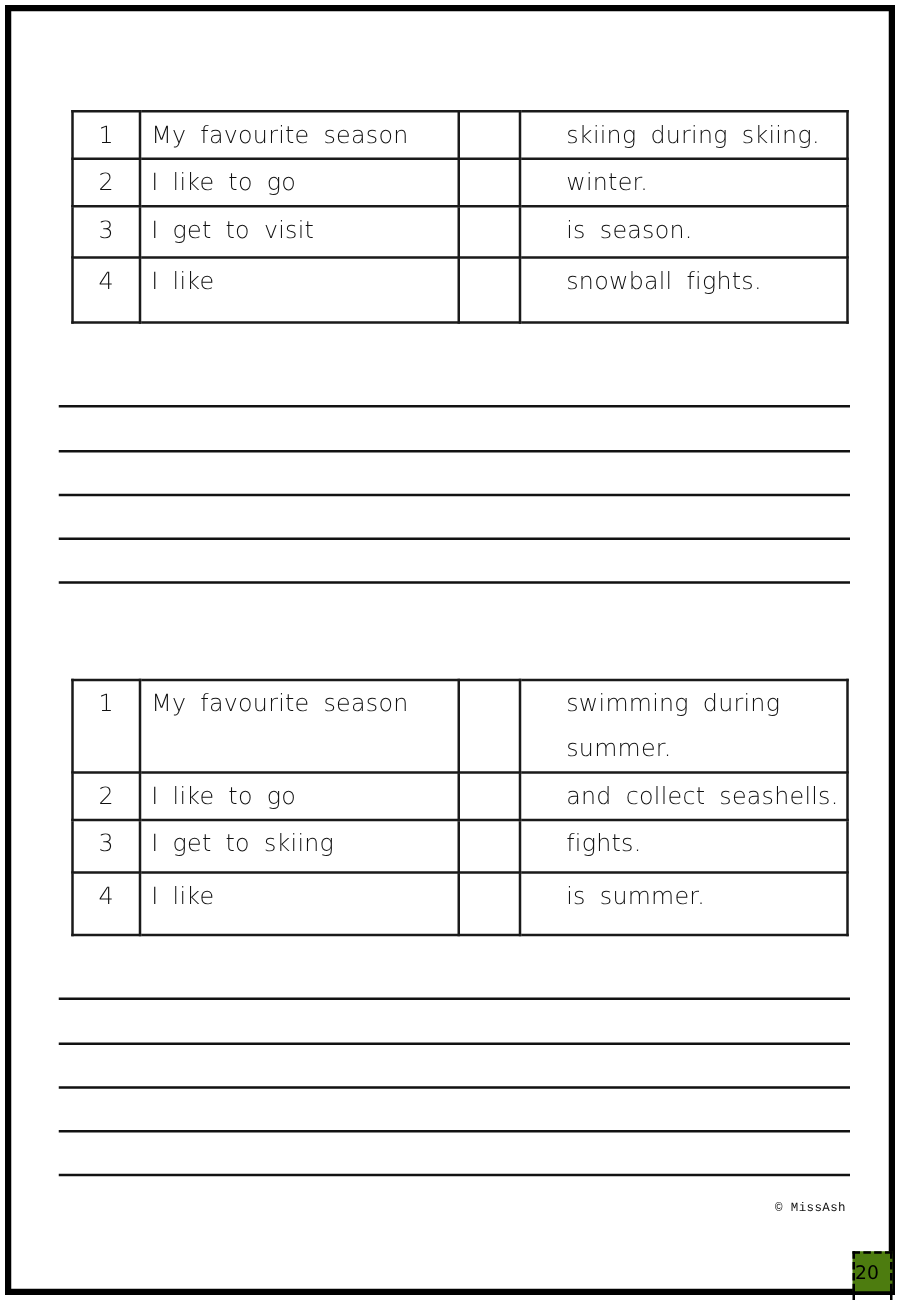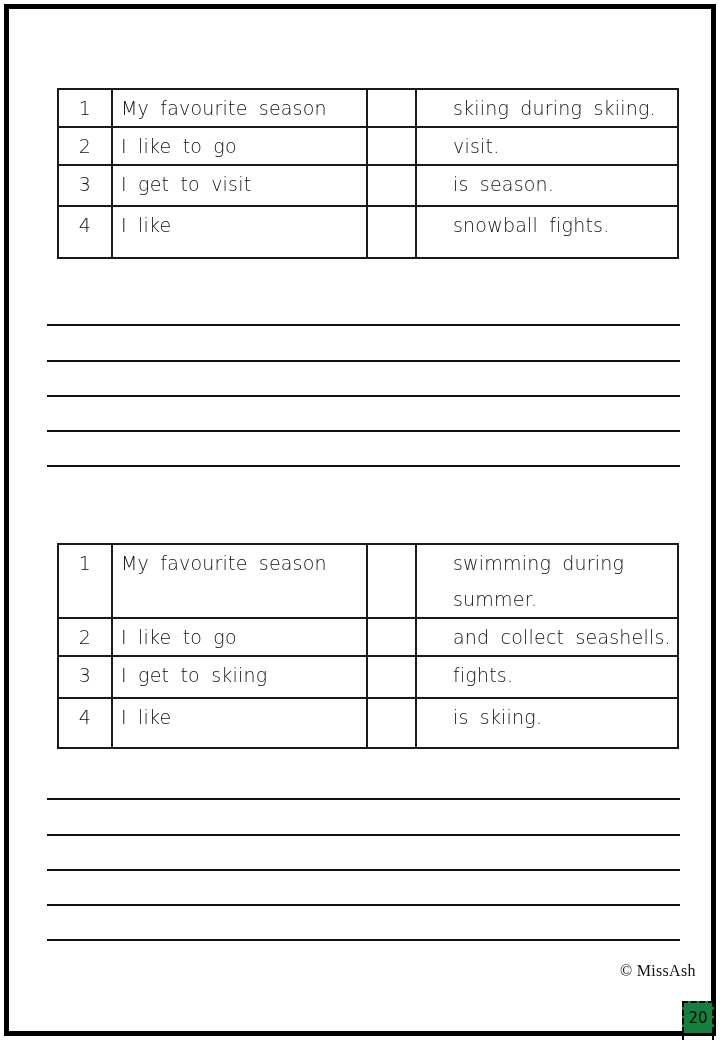--- a/index.html
+++ b/index.html
@@ -66,36 +66,36 @@
     left: 47px;
     width: 633px;
     height: 0;
     border-top: 2px solid #111111;
   }
 
   .copyright {
     position: absolute;
     left: 620px;
     top: 962px;
-    font-size: 16px;
-    font-family: Liberation Serif, serif;
+    font-size: 10px;
+    font-family: Liberation Mono, monospace;
     color: #111;
     letter-spacing: 0.3px;
   }
   .page-number-box {
     position: absolute;
     left: 682px;
     top: 1001px;
     width: 28px;
     height: 30px;
     border: 2px dashed #000;
     border-bottom: none;
-    background: #15803d;
+    background: #4d7c0f;
     font-size: 15px;
-    text-align: center;
+    text-align: left;
     line-height: 30px;
     color: #000;
   }
   .page-number-box-bottom {
     position: absolute;
     left: 682px;
     top: 1031px;
     width: 32px;
     height: 9px;
     border-left: 2px dashed #000;
@@ -114,21 +114,21 @@
       <tr>
     <td class="col-num">1</td>
     <td class="col-start">My favourite season</td>
     <td class="col-blank"></td>
     <td class="col-end">skiing during skiing.</td>
   </tr>
   <tr>
     <td class="col-num">2</td>
     <td class="col-start">I like to go</td>
     <td class="col-blank"></td>
-    <td class="col-end">visit.</td>
+    <td class="col-end">winter.</td>
   </tr>
   <tr>
     <td class="col-num">3</td>
     <td class="col-start">I get to visit</td>
     <td class="col-blank"></td>
     <td class="col-end">is season.</td>
   </tr>
   <tr>
     <td class="col-num">4</td>
     <td class="col-start">I like</td>
@@ -163,21 +163,21 @@
   <tr>
     <td class="col-num">3</td>
     <td class="col-start">I get to skiing</td>
     <td class="col-blank"></td>
     <td class="col-end">fights.</td>
   </tr>
   <tr>
     <td class="col-num">4</td>
     <td class="col-start">I like</td>
     <td class="col-blank"></td>
-    <td class="col-end">is skiing.</td>
+    <td class="col-end">is summer.</td>
   </tr>
 </tbody>
   </table>
 
 <div class="writing-line" style="top:798px"></div>
 <div class="writing-line" style="top:834px"></div>
 <div class="writing-line" style="top:869px"></div>
 <div class="writing-line" style="top:904px"></div>
 <div class="writing-line" style="top:939px"></div>
 

